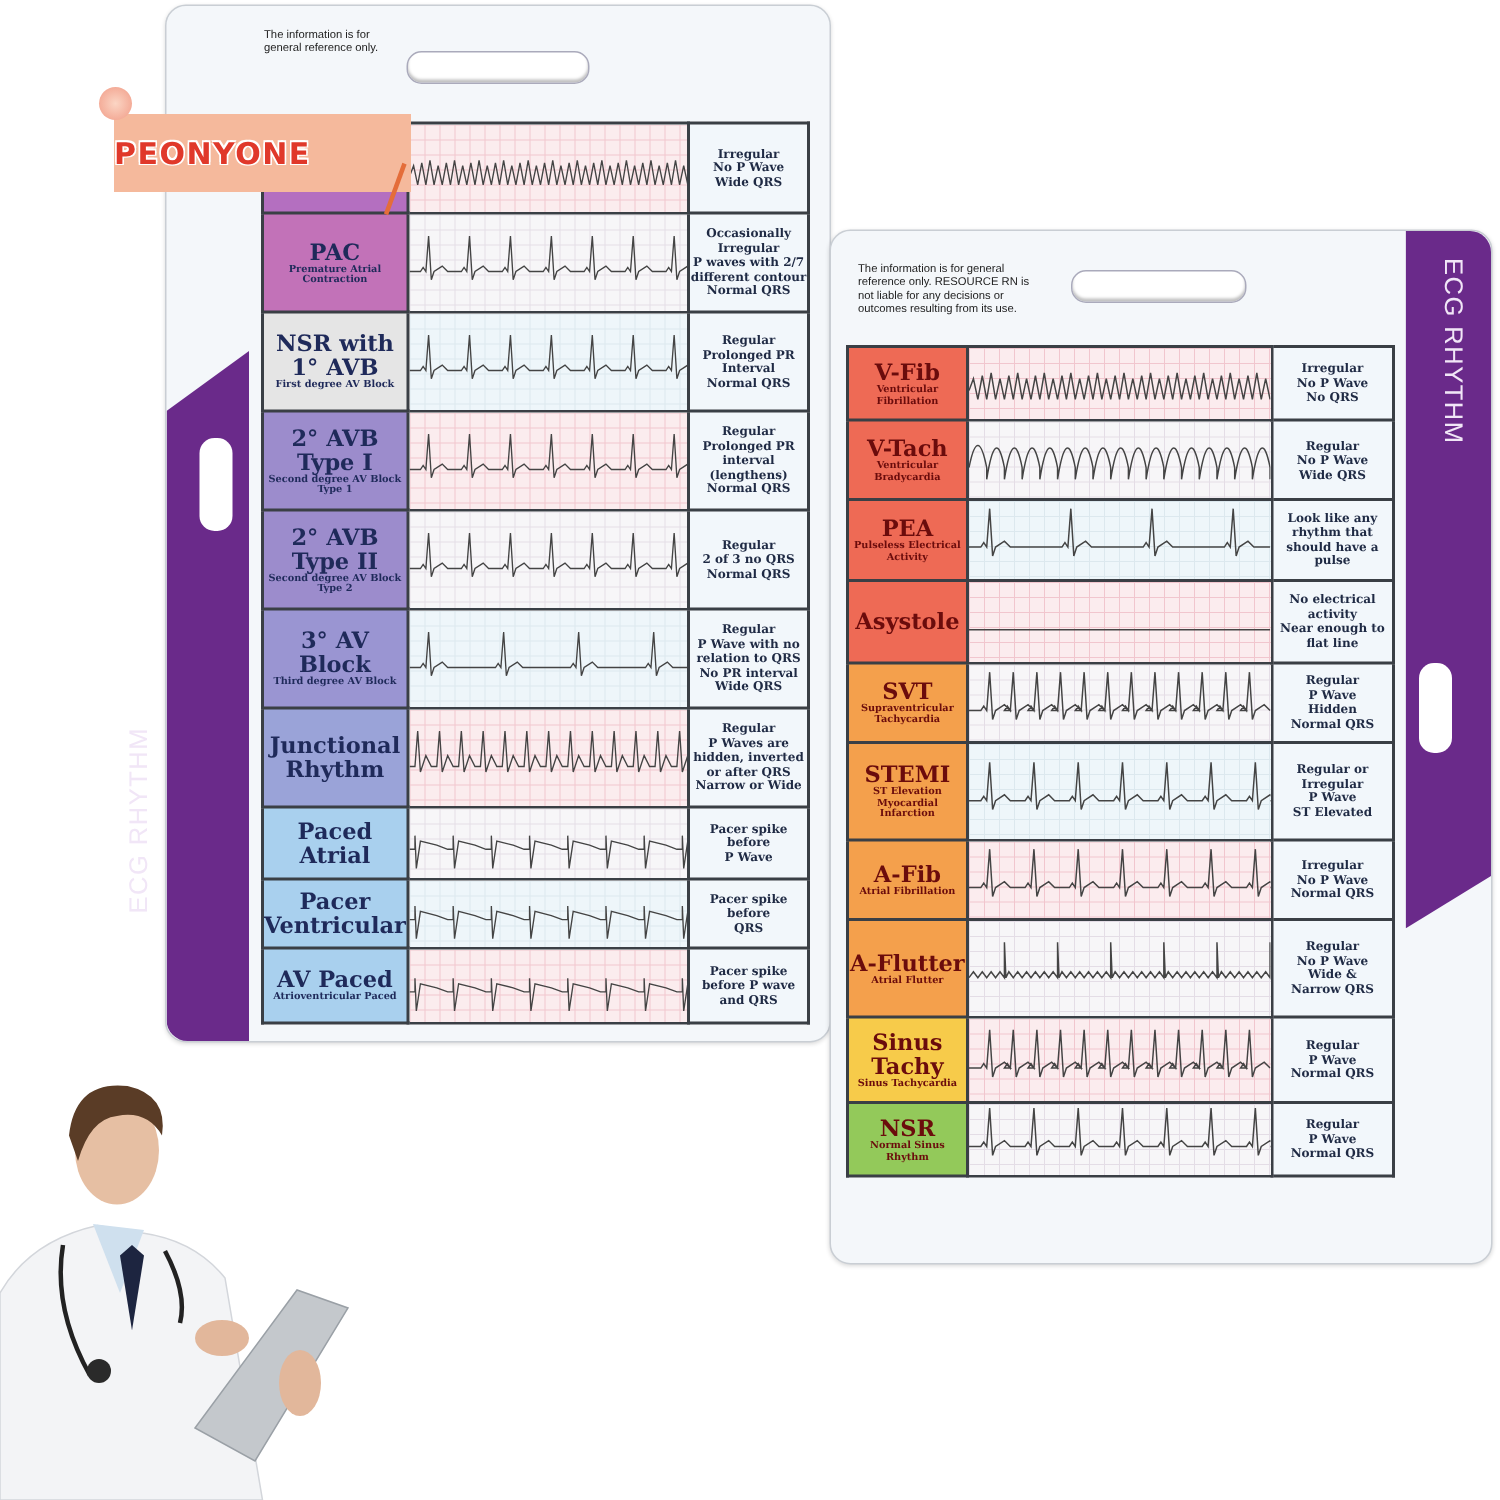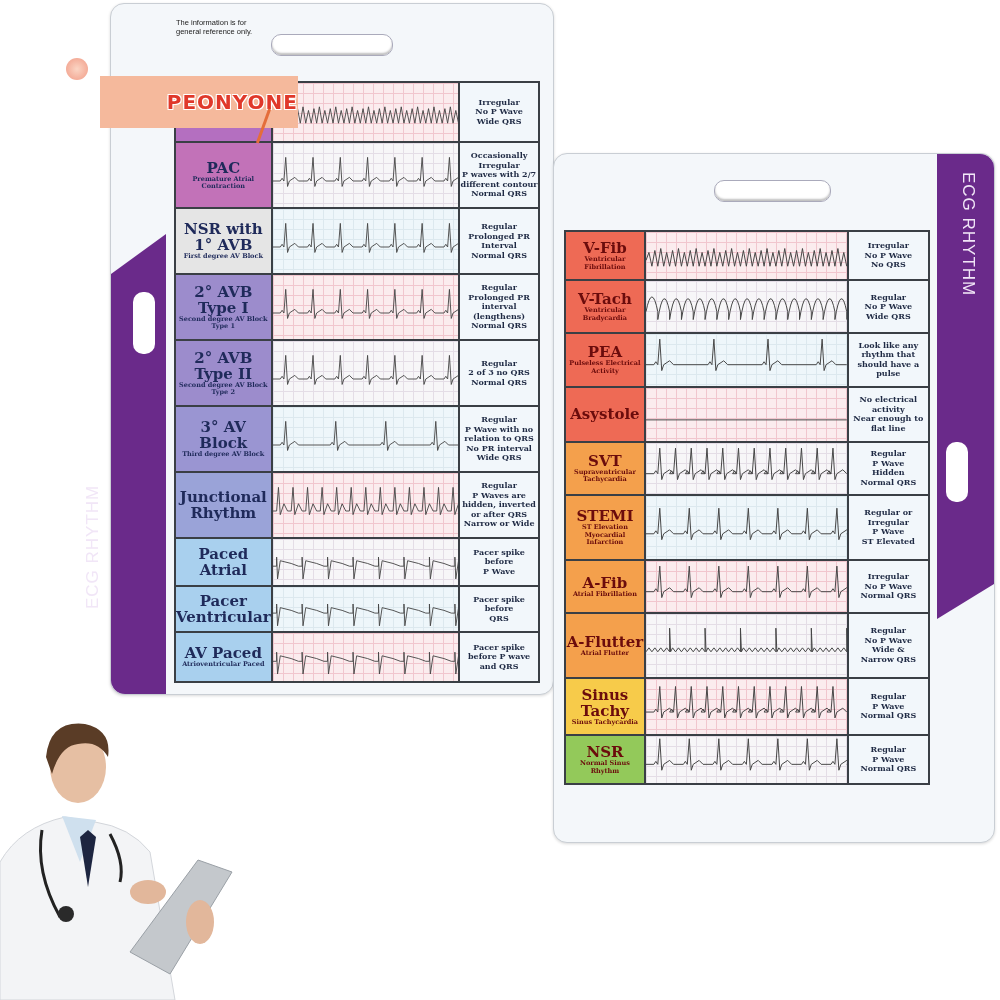--- a/index.html
+++ b/index.html
@@ -17,21 +17,21 @@
   td.lab{text-align:center;color:#1f2a5a;font-weight:bold;}
   td.lab .t{display:block;font-size:15px;line-height:16px;}
   td.lab .s{display:block;font-size:6.5px;line-height:7.5px;font-weight:bold;}
   td.trace{position:relative;}
   td.trace svg{display:block;width:100%;height:100%;}
   td.desc{background:#f2f7fb;text-align:center;font-size:8px;line-height:9.5px;font-weight:bold;color:#1f2a44;}
   .red .t,.red .s{color:#6b0c0c;}
   .ecgpaper{background-color:#fbecee;background-image:linear-gradient(#f1c6ce 1px,transparent 1px),linear-gradient(90deg,#f1c6ce 1px,transparent 1px);background-size:10px 10px;}
   .ecgpaper-lt{background-color:#f7f6f8;background-image:linear-gradient(#e4dde6 1px,transparent 1px),linear-gradient(90deg,#e4dde6 1px,transparent 1px);background-size:10px 10px;}
   .ecgpaper-blue{background-color:#eef6fa;background-image:linear-gradient(#dce8ee 1px,transparent 1px),linear-gradient(90deg,#dce8ee 1px,transparent 1px);background-size:10px 10px;}
-  #brand{position:absolute;left:76px;top:76px;width:198px;height:52px;background:#f5b99c;display:flex;align-items:center;justify-content:flex-end;margin-left:24px;}
+  #brand{position:absolute;left:76px;top:76px;width:198px;height:52px;background:#f5b99c;display:flex;align-items:center;justify-content:flex-start;}
   #brand span{font-family:"DejaVu Sans",sans-serif;font-weight:bold;font-size:20px;color:#e0382a;letter-spacing:1px;text-shadow:1px 1px 0 #fff,-1px -1px 0 #fff,1px -1px 0 #fff,-1px 1px 0 #fff;}
   #doctor{position:absolute;left:0;top:712px;width:240px;height:288px;}
 </style>
 </head>
 <body>
 
 <div class="card" id="cardL">
   <div class="disclaimer" style="left:65px;top:14px;width:80px;">The information is for general reference only.</div>
   <div class="slot" style="left:160px;top:30px;width:120px;height:20px;"></div>
   <div class="band" style="left:0;top:230px;width:55px;height:460px;border-radius:0 0 0 14px;clip-path:polygon(0 40px,55px 0,55px 100%,0 100%);"></div>
@@ -175,20 +175,21 @@
               <path d="M0 30 L4 30 L4 20 L5 44 L8 24 L20 27 L28 30 L32 30 L32 20 L33 44 L36 24 L48 27 L56 30 L60 30 L60 20 L61 44 L64 24 L76 27 L84 30 L88 30 L88 20 L89 44 L92 24 L104 27 L112 30 L116 30 L116 20 L117 44 L120 24 L132 27 L140 30 L144 30 L144 20 L145 44 L148 24 L160 27 L168 30 L172 30 L172 20 L173 44 L176 24 L188 27 L196 30 L200 30 L200 20 L201 44 L204 24 L216 27 L224 30" fill="none" stroke="#444" stroke-width="1"></path>
             </svg>
           </td>
           <td class="desc" style="width: 80px; white-space: pre-line;">Pacer spike before P wave and QRS</td>
         </tr>
       </tbody>
     </table>
 </div>
 
 <div class="card" id="cardR">
+  <div class="disclaimer" style="left:18px;top:20px;width:120px;">The information is for general reference only. RESOURCE RN is not liable for any decisions or outcomes resulting from its use.</div>
   <div class="slot" style="left:160px;top:26px;width:115px;height:20px;"></div>
   <div class="band" style="left:383px;top:0;width:57px;height:465px;border-radius:0 14px 0 0;clip-path:polygon(0 0,57px 0,57px 430px,0 465px);"></div>
   <div class="vslot" style="left:392px;top:288px;width:22px;height:60px;"></div>
   <div class="band-text" style="left:424px;top:18px;transform:rotate(90deg);transform-origin:left top;">ECG RHYTHM</div>
 
   <table class="grid" id="tblR" style="left:10px;top:76px;width:366px;">
       <tbody>
         <tr style="height: 48px;">
           <td class="lab red" style="width: 78px; background: rgb(238, 106, 85); text-align: center;">
             <span class="t">V-Fib</span>

